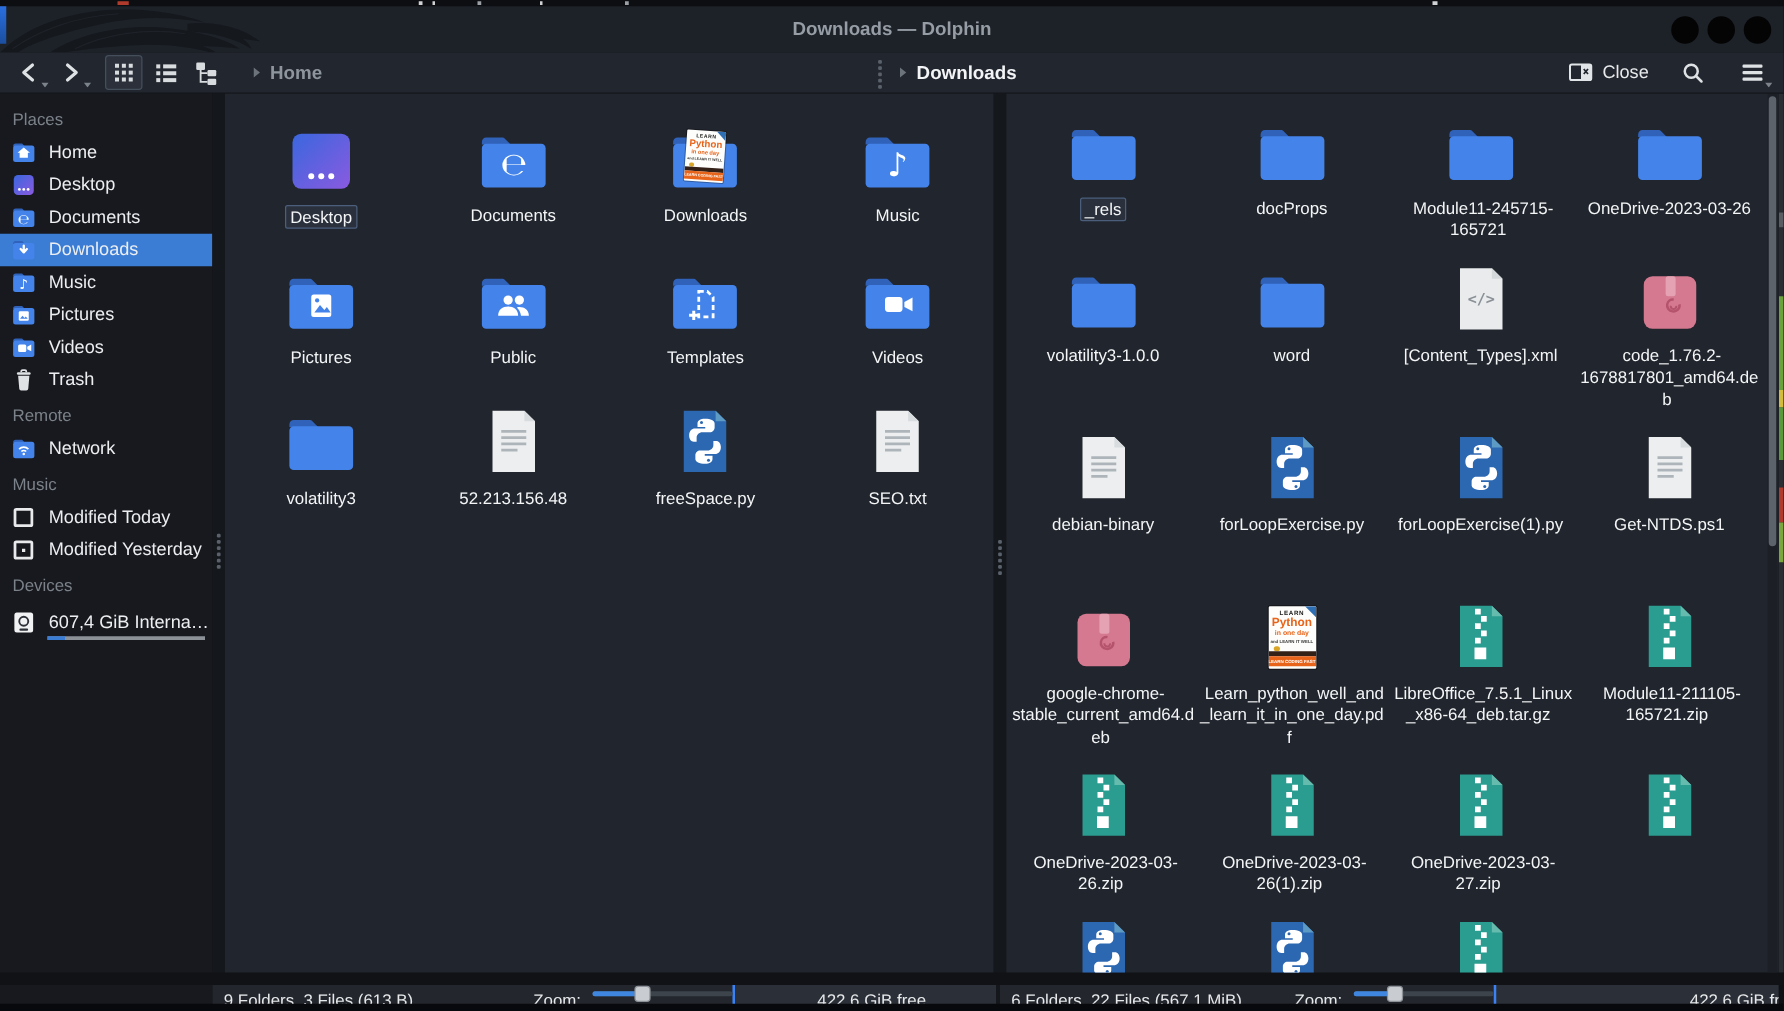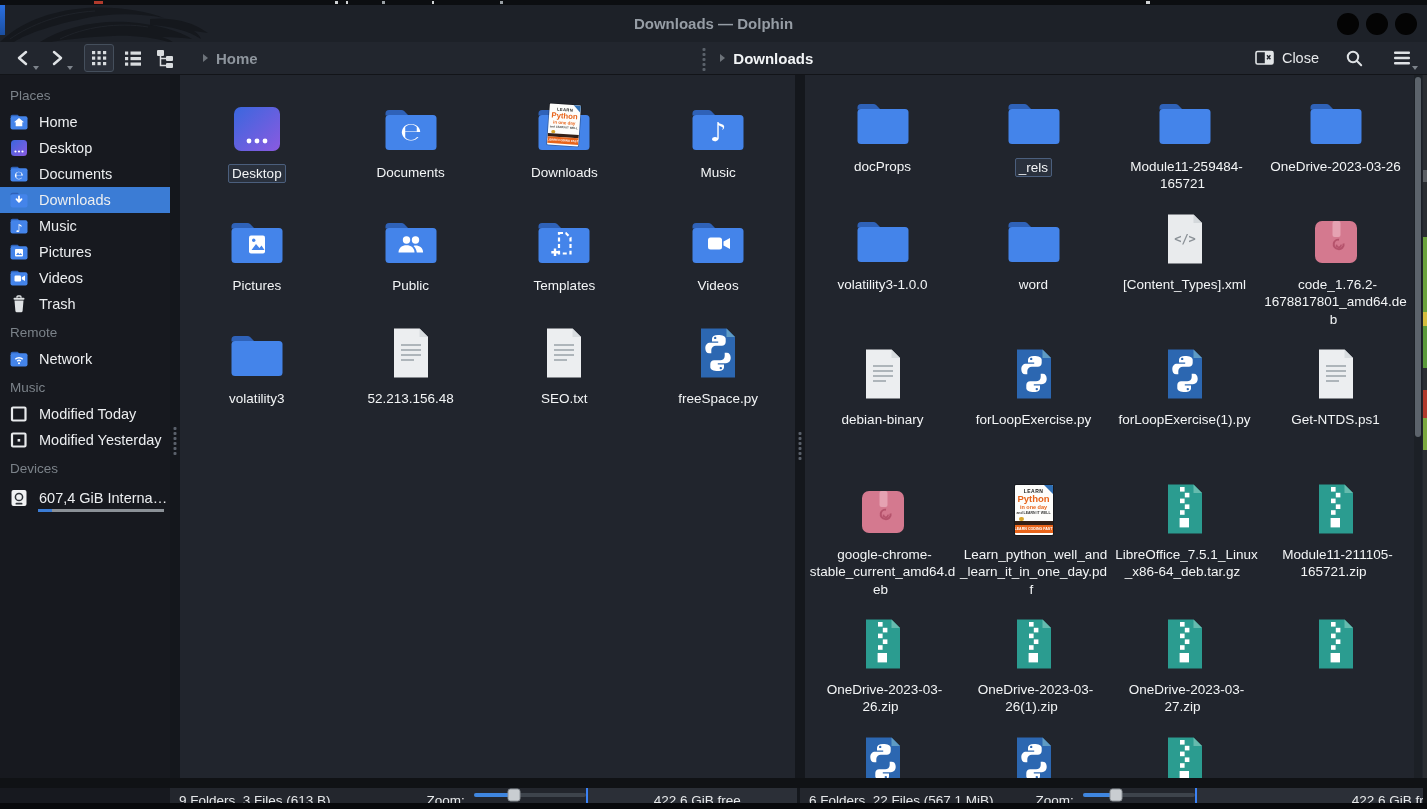--- a/index.html
+++ b/index.html
@@ -505,84 +505,84 @@
               <g stroke="#aeb5ba" stroke-width="2.2">
                 <path d="M10 18h20M10 23h20M10 28h20M10 33h13"></path>
               </g>
             </svg>
           </div>
           <div class="fname"><span class="inner">52.213.156.48</span></div>
         </div>
         <div class="tile">
           <div class="icon-wrap">
             <svg width="40" height="52" viewBox="0 0 40 52">
+  <path d="M3 1.5h25.5L37 10v40.5H3z" fill="#2c67b1"></path>
+  <path d="M28.5 1.5L37 10h-8.5z" fill="#5e9bc4"></path>
+              <g fill="#fff">
+  <path d="M20 8c-3.8 0-6 1.4-6 3.8v2.7h6.2v1.3H12c-2.6 0-4.7 2-4.7 5.4 0 3.1 1.5 5.1 3.8 5.1h2.2v-3.2c0-2.5 2-4.4 4.6-4.4h6c2.1 0 3.8-1.7 3.8-3.8v-3.1C27.7 9.4 24.6 8 20 8z"></path>
+  <path d="M20 44c3.8 0 6-1.4 6-3.8v-2.7h-6.2v-1.3H28c2.6 0 4.7-2 4.7-5.4 0-3.1-1.5-5.1-3.8-5.1h-2.2v3.2c0 2.5-2 4.4-4.6 4.4h-6c-2.1 0-3.8 1.7-3.8 3.8v3.1C12.3 42.6 15.4 44 20 44z"></path>
+              </g>
+  <circle cx="17.2" cy="10.9" r="1.2" fill="#2c67b1"></circle>
+              <circle cx="22.8" cy="41.1" r="1.2" fill="#2c67b1"></circle>
+            </svg>
+          </div>
+          <div class="fname"><span class="inner">freeSpace.py</span></div>
+        </div>
+        <div class="tile">
+          <div class="icon-wrap">
+            <svg width="40" height="52" viewBox="0 0 40 52">
   <path d="M3 1.5h25.5L37 10v40.5H3z" fill="#eceef0"></path>
   <path d="M28.5 1.5L37 10h-8.5z" fill="#d8dcdf"></path>
               <g stroke="#aeb5ba" stroke-width="2.2">
                 <path d="M10 18h20M10 23h20M10 28h20M10 33h13"></path>
               </g>
             </svg>
           </div>
           <div class="fname"><span class="inner">SEO.txt</span></div>
         </div>
-        <div class="tile">
-          <div class="icon-wrap">
-            <svg width="40" height="52" viewBox="0 0 40 52">
-  <path d="M3 1.5h25.5L37 10v40.5H3z" fill="#2c67b1"></path>
-  <path d="M28.5 1.5L37 10h-8.5z" fill="#5e9bc4"></path>
-              <g fill="#fff">
-  <path d="M20 8c-3.8 0-6 1.4-6 3.8v2.7h6.2v1.3H12c-2.6 0-4.7 2-4.7 5.4 0 3.1 1.5 5.1 3.8 5.1h2.2v-3.2c0-2.5 2-4.4 4.6-4.4h6c2.1 0 3.8-1.7 3.8-3.8v-3.1C27.7 9.4 24.6 8 20 8z"></path>
-  <path d="M20 44c3.8 0 6-1.4 6-3.8v-2.7h-6.2v-1.3H28c2.6 0 4.7-2 4.7-5.4 0-3.1-1.5-5.1-3.8-5.1h-2.2v3.2c0 2.5-2 4.4-4.6 4.4h-6c-2.1 0-3.8 1.7-3.8 3.8v3.1C12.3 42.6 15.4 44 20 44z"></path>
-              </g>
-  <circle cx="17.2" cy="10.9" r="1.2" fill="#2c67b1"></circle>
-              <circle cx="22.8" cy="41.1" r="1.2" fill="#2c67b1"></circle>
-            </svg>
-          </div>
-          <div class="fname"><span class="inner">freeSpace.py</span></div>
-        </div>
       </div>
   </div>
   <div class="divider-v">
     <div class="grip" style="top:355px">
         <i></i>
         <i></i>
         <i></i>
         <i></i>
         <i></i>
         <i></i>
       </div>
   </div>
   <div class="pane" id="right-pane">
     <div class="grid" id="right-grid">
+        <div class="tile focused">
+          <div class="icon-wrap">
+            <svg width="58" height="46" viewBox="0 0 58 46">
+  <path d="M3.5 6.5A3.5 3.5 0 0 1 7 3h12.5c1 0 1.9.4 2.6 1.1l4.4 4.4H3.5z" fill="#2f62b8"></path>
+  <rect x="3.5" y="8" width="51" height="35" rx="3.5" fill="#4484ea"></rect>
+            </svg>
+          </div>
+          <div class="fname"><span class="inner">_rels</span></div>
+        </div>
         <div class="tile">
           <div class="icon-wrap">
             <svg width="58" height="46" viewBox="0 0 58 46">
   <path d="M3.5 6.5A3.5 3.5 0 0 1 7 3h12.5c1 0 1.9.4 2.6 1.1l4.4 4.4H3.5z" fill="#2f62b8"></path>
   <rect x="3.5" y="8" width="51" height="35" rx="3.5" fill="#4484ea"></rect>
             </svg>
           </div>
           <div class="fname"><span class="inner">docProps</span></div>
         </div>
-        <div class="tile focused">
-          <div class="icon-wrap">
-            <svg width="58" height="46" viewBox="0 0 58 46">
-  <path d="M3.5 6.5A3.5 3.5 0 0 1 7 3h12.5c1 0 1.9.4 2.6 1.1l4.4 4.4H3.5z" fill="#2f62b8"></path>
-  <rect x="3.5" y="8" width="51" height="35" rx="3.5" fill="#4484ea"></rect>
-            </svg>
-          </div>
-          <div class="fname"><span class="inner">_rels</span></div>
-        </div>
-        <div class="tile">
-          <div class="icon-wrap">
-            <svg width="58" height="46" viewBox="0 0 58 46">
-  <path d="M3.5 6.5A3.5 3.5 0 0 1 7 3h12.5c1 0 1.9.4 2.6 1.1l4.4 4.4H3.5z" fill="#2f62b8"></path>
-  <rect x="3.5" y="8" width="51" height="35" rx="3.5" fill="#4484ea"></rect>
-            </svg>
-          </div>
-          <div class="fname"><span class="inner">Module11-259484-165721</span></div>
+        <div class="tile">
+          <div class="icon-wrap">
+            <svg width="58" height="46" viewBox="0 0 58 46">
+  <path d="M3.5 6.5A3.5 3.5 0 0 1 7 3h12.5c1 0 1.9.4 2.6 1.1l4.4 4.4H3.5z" fill="#2f62b8"></path>
+  <rect x="3.5" y="8" width="51" height="35" rx="3.5" fill="#4484ea"></rect>
+            </svg>
+          </div>
+          <div class="fname"><span class="inner">Module11-245715-165721</span></div>
         </div>
         <div class="tile">
           <div class="icon-wrap">
             <svg width="58" height="46" viewBox="0 0 58 46">
   <path d="M3.5 6.5A3.5 3.5 0 0 1 7 3h12.5c1 0 1.9.4 2.6 1.1l4.4 4.4H3.5z" fill="#2f62b8"></path>
   <rect x="3.5" y="8" width="51" height="35" rx="3.5" fill="#4484ea"></rect>
             </svg>
           </div>
           <div class="fname"><span class="inner">OneDrive-2023-03-26</span></div>
         </div>

